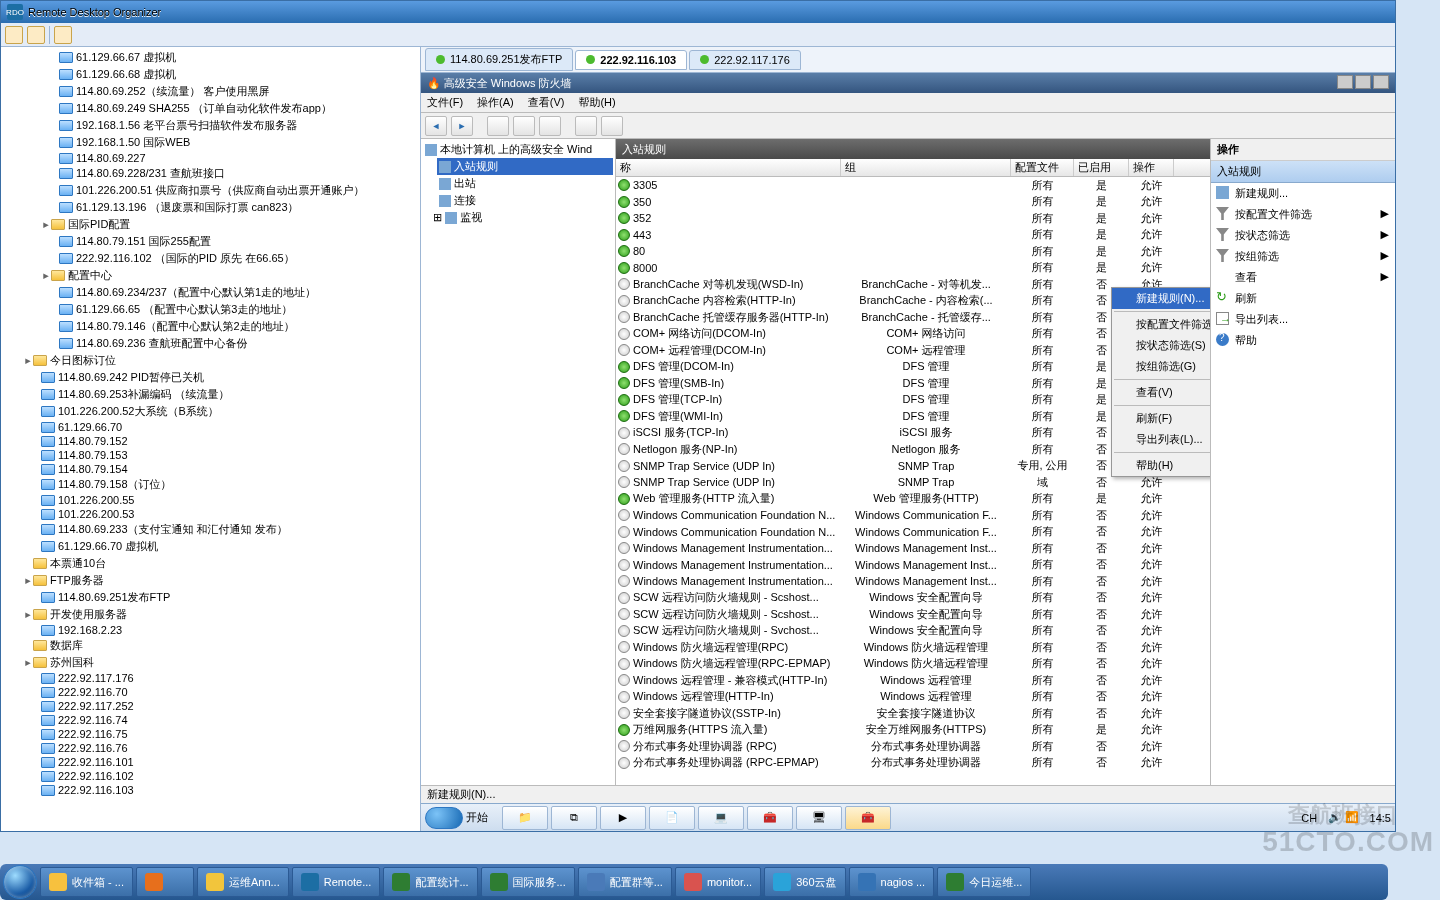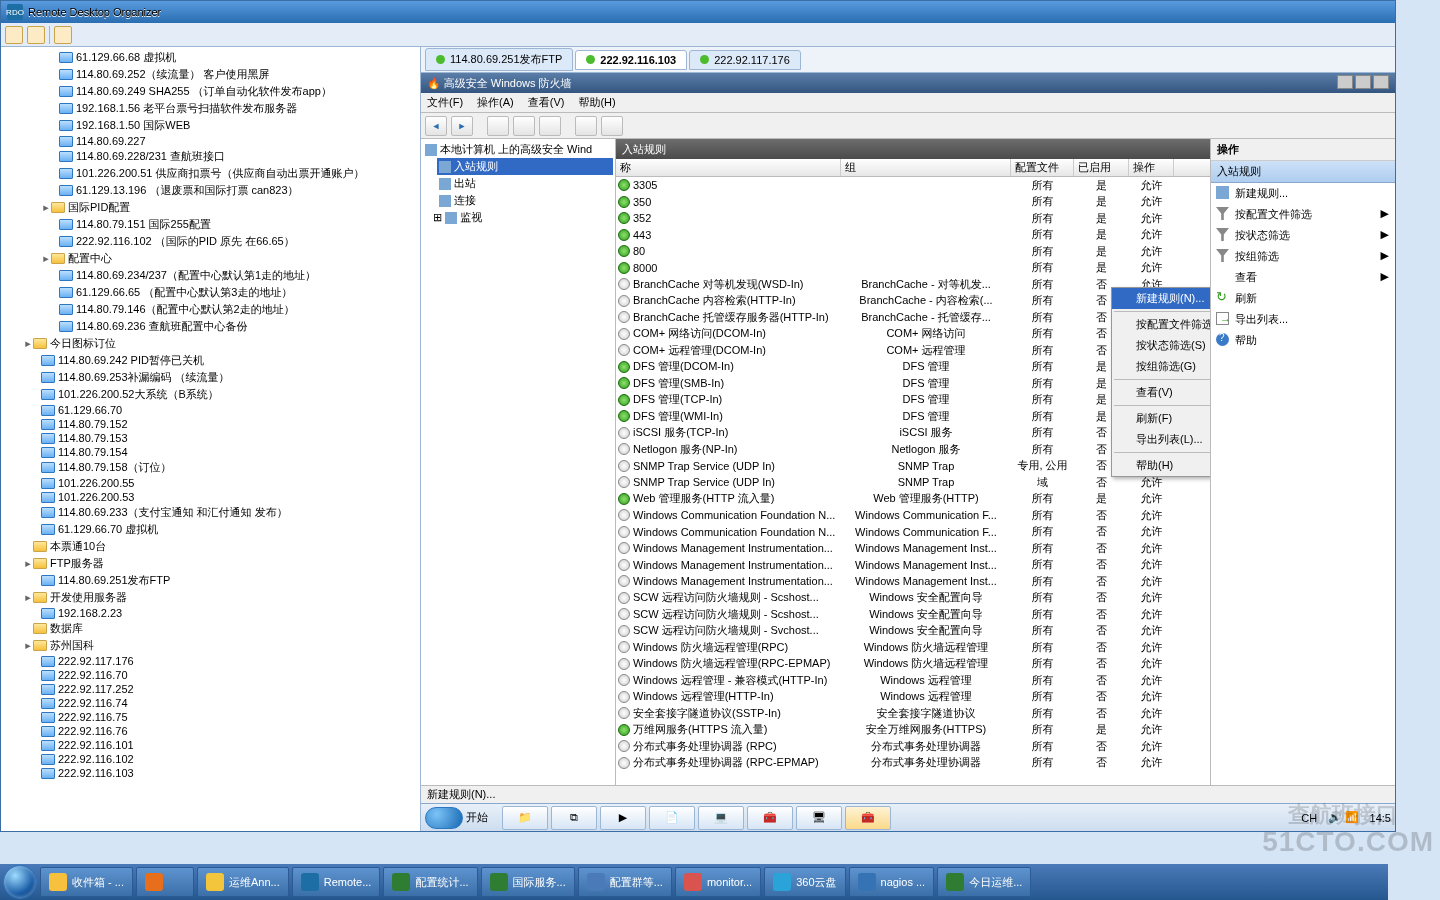--- a/index.html
+++ b/index.html
@@ -77,21 +77,21 @@
 
 .statusbar{height:18px;background:#f0f0f0;border-top:1px solid #bbb;padding:0 6px;display:flex;align-items:center;}
 
 
 .inner-taskbar{height:28px;background:linear-gradient(#e8f0f9,#cdddef);border-top:1px solid #88a9cd;display:flex;align-items:center;padding:0 4px;gap:3px;}
 .inner-taskbar .start{width:38px;height:22px;background:radial-gradient(circle at 30% 30%,#7cc3f7,#1668b3);border-radius:11px;border:1px solid #2d77c2;}
 .tbapp{width:46px;height:24px;background:linear-gradient(#fff,#d6e5f5);border:1px solid #9db6d4;border-radius:2px;display:flex;align-items:center;justify-content:center;}
 .tbapp.act{background:linear-gradient(#fef3d5,#fbd98a);}
 
 
-.host-taskbar{position:absolute;left:0;bottom:0;width:1388px;height:36px;background:linear-gradient(#4a7ab8,#25578f);display:flex;align-items:center;padding:0 3px;gap:3px;}
+.host-taskbar{position:absolute;left:0;bottom:0;width:1388px;height:36px;background:linear-gradient(#4a7ab8,#25578f);display:flex;align-items:center;padding:0 3px;gap:3px;border-radius:6px;}
 .host-taskbar .orb{width:34px;height:34px;border-radius:50%;background:radial-gradient(circle at 35% 30%,#9edcff,#1a5ca6 60%,#0b3a6e);border:1px solid #2d77c2;box-shadow:0 0 4px rgba(255,255,255,.5) inset;}
 .hbtn{height:30px;min-width:58px;padding:0 8px;background:linear-gradient(#5d93cf,#3b6fa8);border:1px solid #2b5a94;border-radius:2px;color:#fff;display:flex;align-items:center;gap:5px;overflow:hidden;}
 .hbtn .hic{width:18px;height:18px;border-radius:3px;}
 
 .watermark{position:absolute;right:6px;bottom:42px;font-size:28px;color:rgba(0,0,0,.18);font-weight:bold;letter-spacing:1px;}
 .watermark2{position:absolute;right:42px;bottom:70px;font-size:22px;color:rgba(0,0,0,.16);font-weight:bold;}
 </style>
 </head>
 <body>
 
@@ -101,20 +101,25 @@
     <span>Remote Desktop Organizer</span>
   </div>
   <div class="rdo-toolbar">
     <div class="tbico"></div>
     <div class="tbico"></div>
     <div style="width:1px;height:18px;background:#9db6d4;"></div>
     <div class="tbico"></div>
   </div>
   <div class="main-split">
     <div class="tree-pane" id="treePane">
+        <div class="tree-item">
+          <span class="gap" style="width: 54px;"></span>
+          <span class="ico-host"></span>
+          <span>61.129.66.67  虚拟机</span>
+        </div>
         <div class="tree-item">
           <span class="gap" style="width: 54px;"></span>
           <span class="ico-host"></span>
           <span>61.129.66.68  虚拟机</span>
         </div>
         <div class="tree-item">
           <span class="gap" style="width: 54px;"></span>
           <span class="ico-host"></span>
           <span>114.80.69.252（续流量） 客户使用黑屏</span>
         </div>

